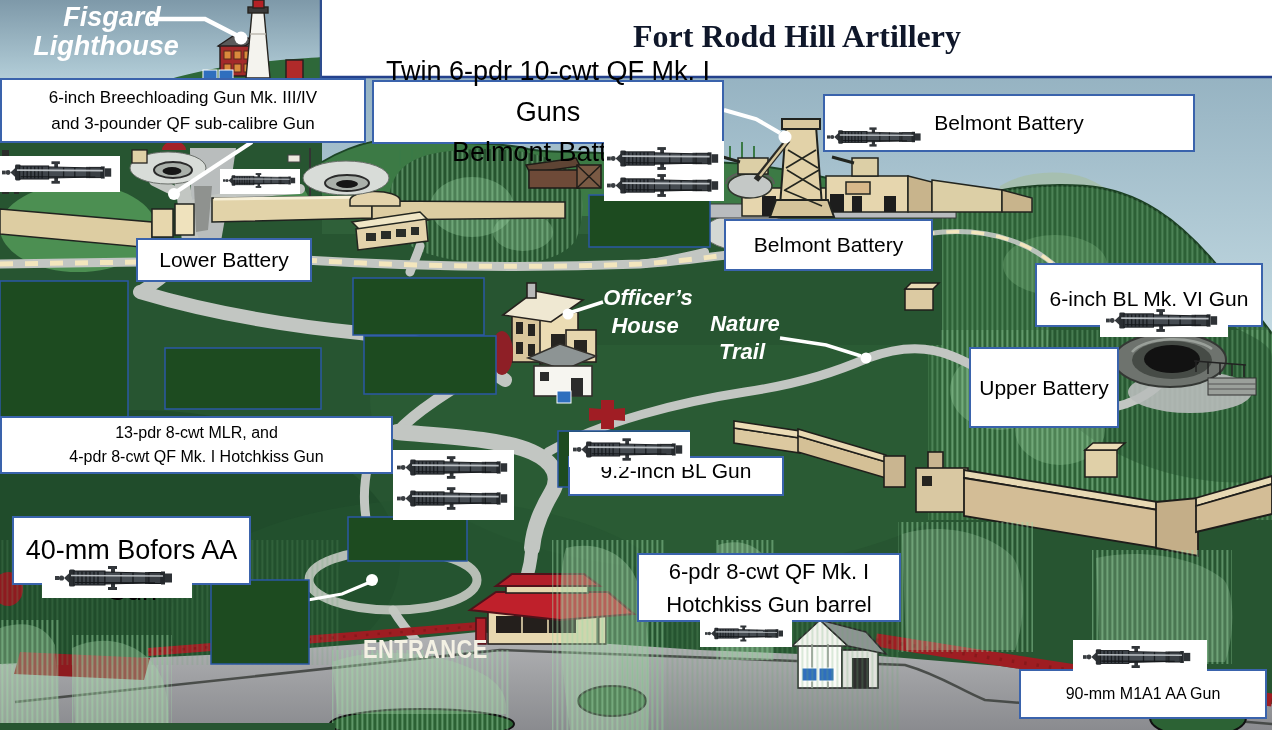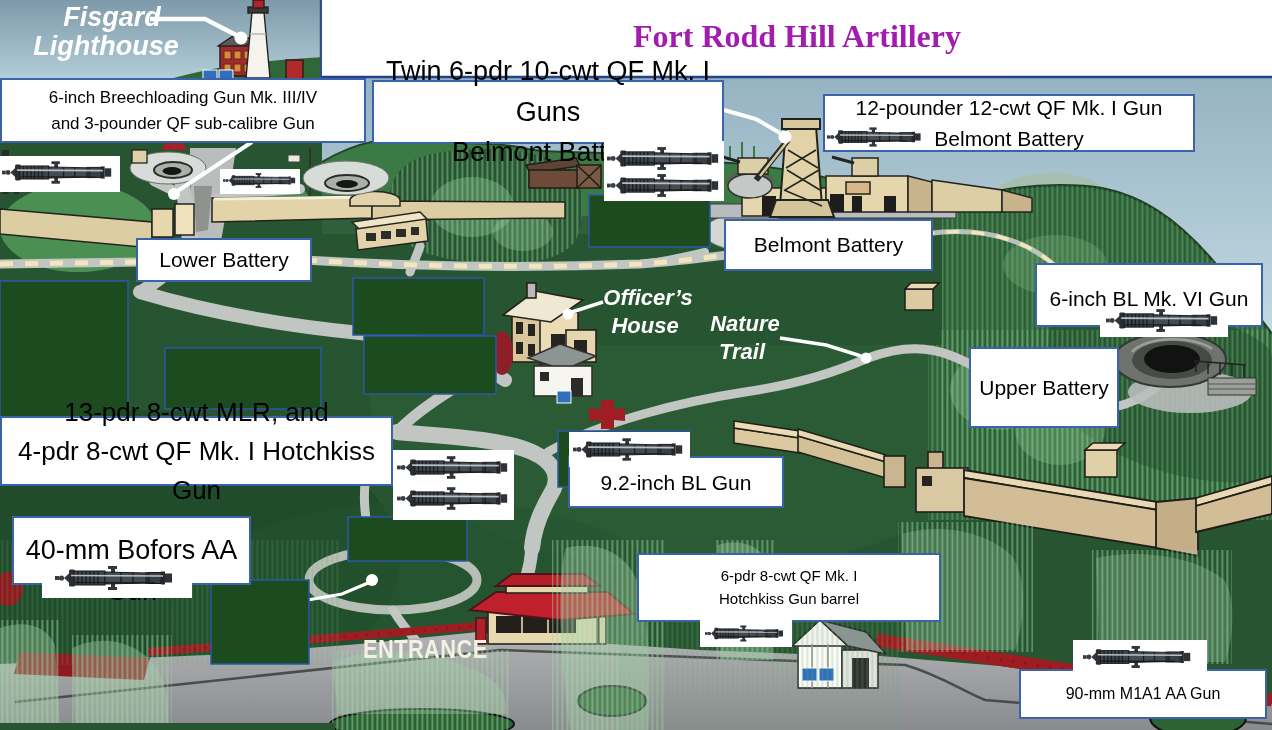--- a/index.html
+++ b/index.html
@@ -1,21 +1,21 @@
 <!DOCTYPE html>
 <html><head><meta charset="utf-8">
 <style>
 html,body{margin:0;padding:0}
 #stage{position:relative;width:1272px;height:730px;overflow:hidden;background:#fff;font-family:"Liberation Sans",sans-serif}
 #stage svg{position:absolute;left:0;top:0}
 .lbl{position:absolute;background:#fff;border:2px solid #3a63ac;box-sizing:border-box;color:#000;
 display:flex;flex-direction:column;align-items:center;justify-content:center;
 text-align:center;font-size:21px;line-height:1.5;z-index:20;font-family:"Liberation Sans",sans-serif}
 #title{position:absolute;left:322px;top:18px;width:950px;text-align:center;z-index:5;
-font-family:"Liberation Serif",serif;font-weight:bold;font-size:32px;color:#a21caf}
+font-family:"Liberation Serif",serif;font-weight:bold;font-size:32px;color:#0f172a}
 </style></head>
 <body>
 <div id="stage">
 <svg id="map" width="1272" height="730" viewBox="0 0 1272 730">
 <defs>
 <linearGradient id="skyL" x1="0" y1="0" x2="0" y2="1">
  <stop offset="0" stop-color="#7e99a9"></stop>
           <stop offset="1" stop-color="#b7d2dc"></stop>
         </linearGradient>
 <linearGradient id="skyR" x1="0" y1="0" x2="0" y2="1">
@@ -521,42 +521,41 @@
 <div>6-inch Breechloading Gun Mk. III/IV</div>
 <div>and 3-pounder QF sub-calibre Gun</div>
     </div>
 
 <div class="lbl" style="left:372px;top:80px;width:352px;height:64px;font-size:27px">
 <div>Twin 6-pdr 10-cwt QF Mk. I Guns</div>
 <div>Belmont Battery</div>
     </div>
 
 <div class="lbl" style="left:823px;top:94px;width:372px;height:58px;font-size:21px">
-<div>12-pounder 12-cwt QF Mk. I Gun</div>
 <div>Belmont Battery</div>
     </div>
 
 <div class="lbl" style="left:724px;top:219px;width:209px;height:52px;font-size:21px">Belmont Battery</div>
 
 <div class="lbl" style="left:136px;top:238px;width:176px;height:44px;font-size:21px">Lower Battery</div>
 
 <div class="lbl" style="left:1035px;top:263px;width:228px;height:64px;font-size:21px;justify-content:flex-start;padding-top:18px">6-inch BL Mk. VI Gun</div>
 
 <div class="lbl" style="left:969px;top:347px;width:150px;height:81px;font-size:21px">Upper Battery</div>
 
-<div class="lbl" style="left:0;top:416px;width:393px;height:70px;font-size:26px">
+<div class="lbl" style="left:0;top:416px;width:393px;height:58px;font-size:16px">
 <div>13-pdr 8-cwt MLR, and</div>
 <div>4-pdr 8-cwt QF Mk. I Hotchkiss Gun</div>
     </div>
 
-<div class="lbl" style="left:568px;top:456px;width:216px;height:52px;font-size:21px;justify-content:flex-end;padding-bottom:8px">9.2-inch BL Gun</div>
+<div class="lbl" style="left:568px;top:456px;width:216px;height:40px;font-size:21px;justify-content:flex-end;padding-bottom:8px">9.2-inch BL Gun</div>
 
 <div class="lbl" style="left:12px;top:516px;width:239px;height:69px;font-size:27px;justify-content:flex-start;padding-top:12px">40-mm Bofors AA Gun</div>
 
-<div class="lbl" style="left:637px;top:553px;width:304px;height:69px;font-size:15px">
+<div class="lbl" style="left:637px;top:553px;width:264px;height:69px;font-size:22px">
 <div>6-pdr 8-cwt QF Mk. I</div>
 <div>Hotchkiss Gun barrel</div>
     </div>
 
 <div class="lbl" style="left:1019px;top:669px;width:248px;height:50px;font-size:16px">90-mm M1A1 AA Gun</div>
 <svg id="top" width="1272" height="730" viewBox="0 0 1272 730" style="z-index:30;pointer-events:none">
 
 <g>
         <rect x="0" y="156" width="120" height="36" fill="#fff"></rect>
         <use href="#cannon" x="2" y="161" width="112" height="23"></use>

